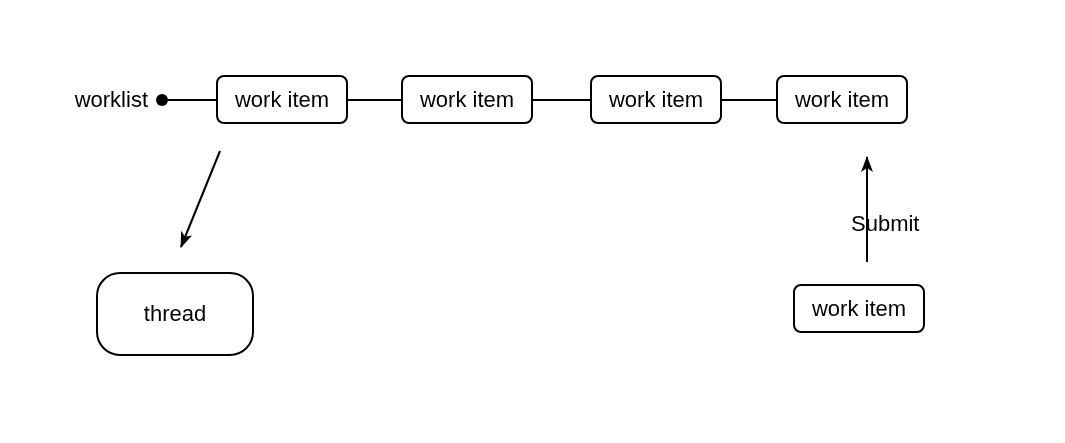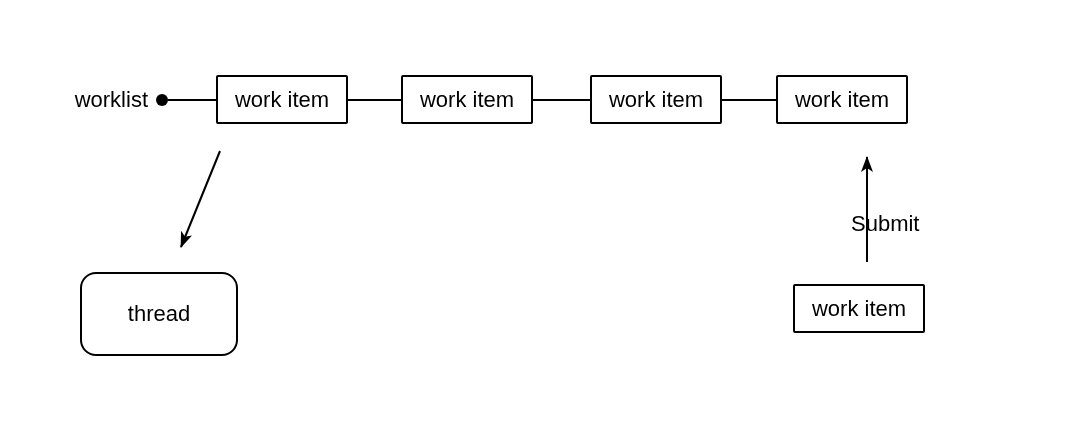--- a/index.html
+++ b/index.html
@@ -50,33 +50,33 @@
     display: flex;
     align-items: center;
     justify-content: center;
     font-size: 22px;
     line-height: 1;
     white-space: nowrap;
   }
   .chain-node, .submit-node {
     width: 132px;
     height: 49px;
-    border-radius: 2px;
+    border-radius: 8px;
   }
   .chain-node { top: 75px; }
   .node-1 { left: 216px; }
   .node-2 { left: 401px; }
   .node-3 { left: 590px; }
   .node-4 { left: 776px; }
   .thread-node {
-    left: 80px;
+    left: 96px;
     top: 272px;
     width: 158px;
     height: 84px;
-    border-radius: 16px;
+    border-radius: 24px;
   }
   .submit-node {
     left: 793px;
     top: 284px;
   }
   .text-label {
     position: absolute;
     font-size: 22px;
     line-height: 26px;
     white-space: nowrap;

